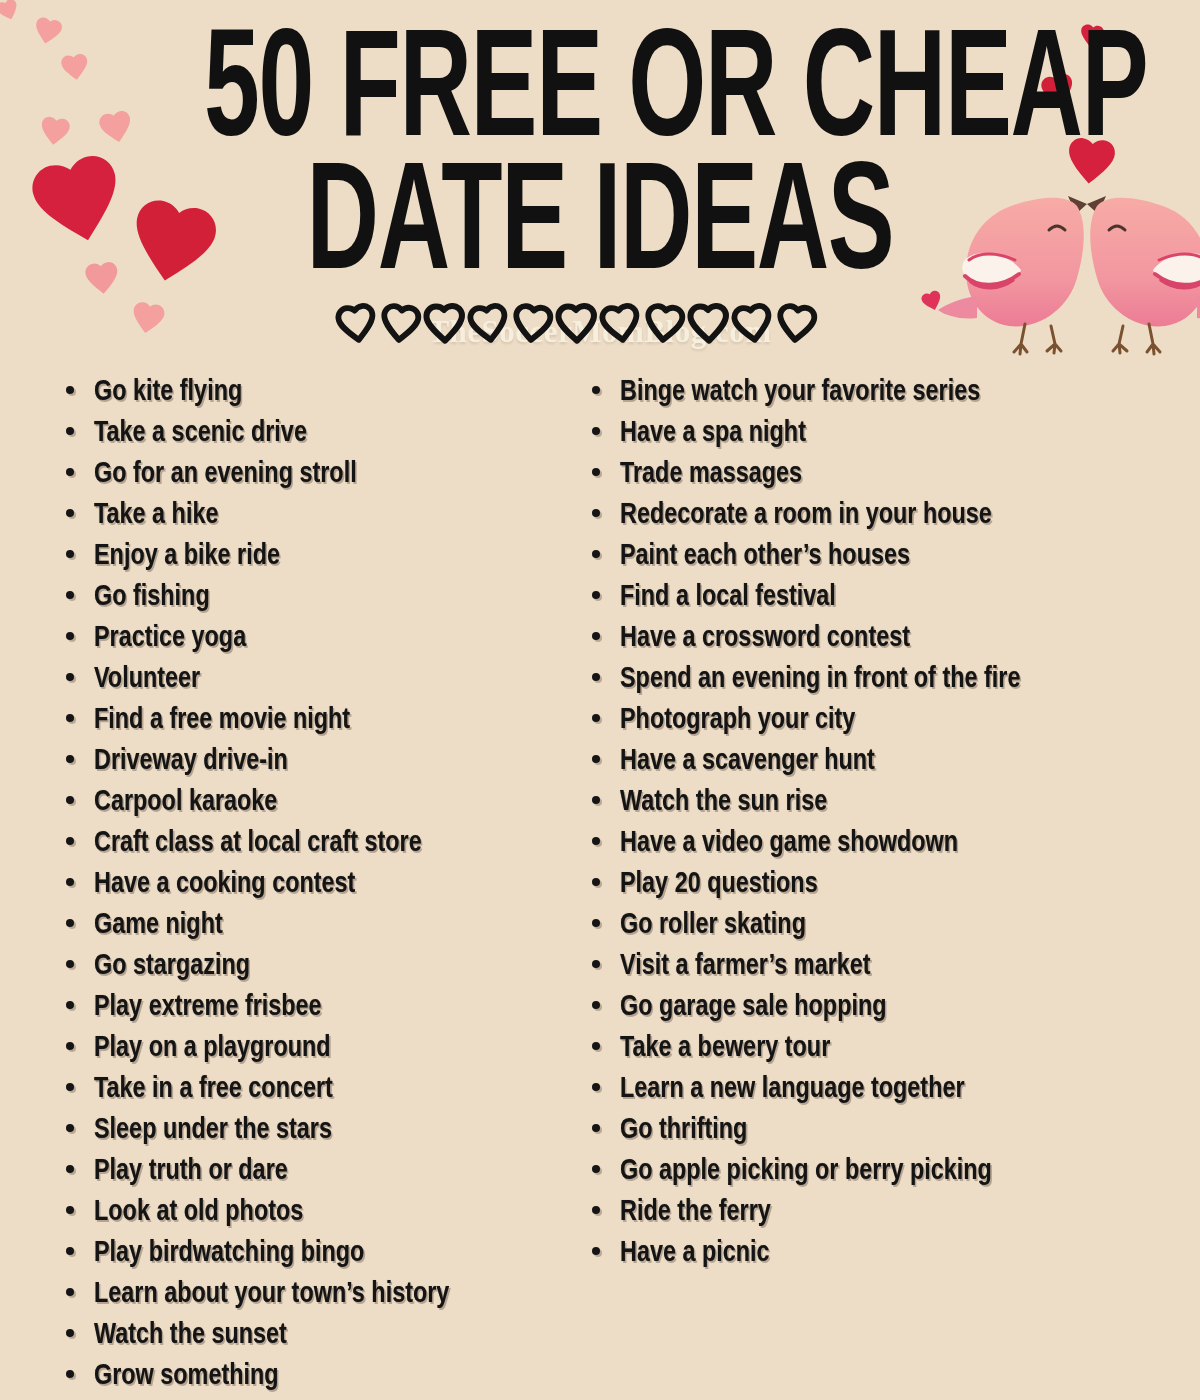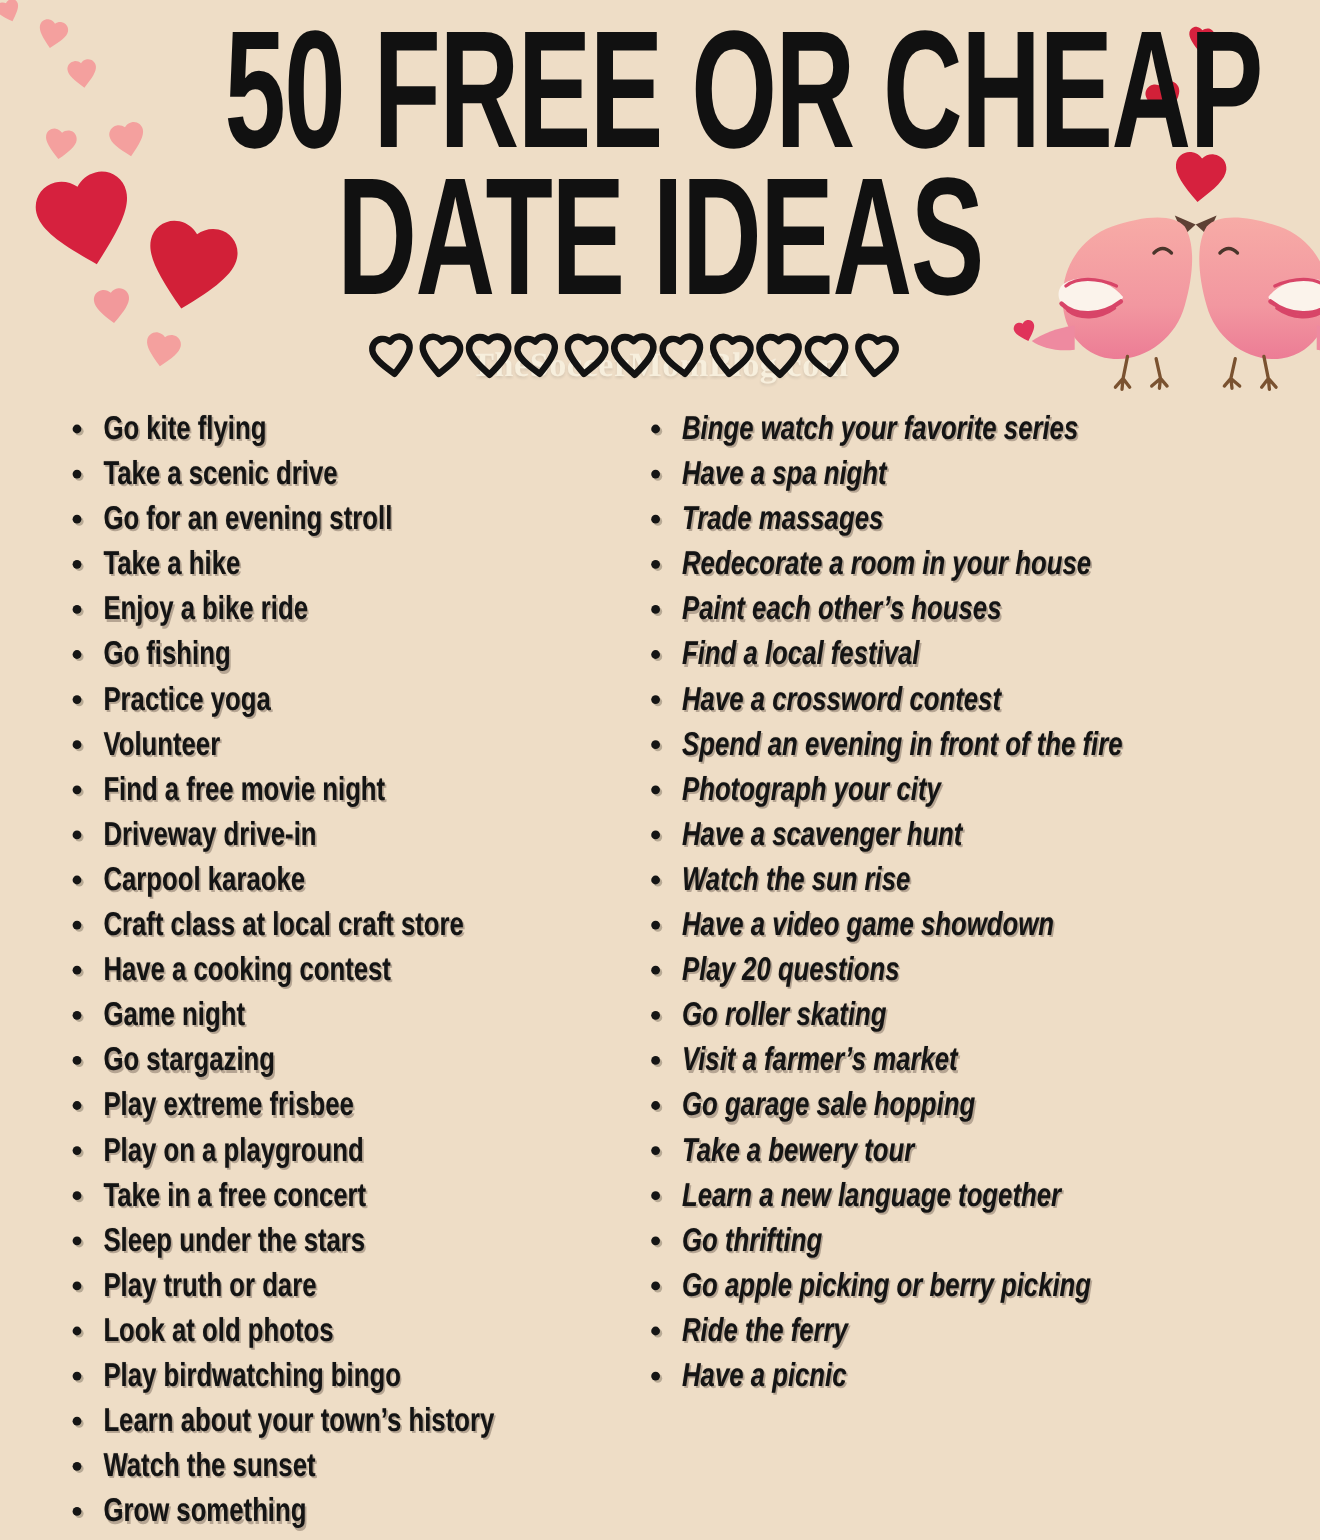--- a/index.html
+++ b/index.html
@@ -40,21 +40,21 @@
   .divider svg:nth-of-type(3n+1){transform:rotate(-8deg);}
   .divider svg:nth-of-type(3n+2){transform:rotate(6deg);}
   .divider svg:nth-of-type(3n){transform:rotate(-2deg) scale(1.04);}
   .outline-heart{fill:none;stroke:#131313;stroke-width:3.4;stroke-linejoin:round;stroke-linecap:round;}
 
   
   ul.col{
     position:absolute;top:365px;margin:4px;padding:0;list-style:none;
   }
   ul.col.left{left:62px;}
-  ul.col.right{left:588px;font-style:italic;}
+  ul.col.right{left:588px;}
   ul.col li{height:41px;display:flex;align-items:center;}
   .dot{
     width:8px;height:8px;border-radius:50%;background:#151515;flex:none;
     margin-right:20px;box-shadow:2px 2px 0 rgba(141,128,110,.55);
   }
   .txt{
     font-weight:bold;font-size:30px;color:#141414;white-space:nowrap;
     display:inline-block;transform:scaleX(.78);transform-origin:left center;
     text-shadow:2px 2px 0 rgba(125,110,95,.5), 0 0 1px rgba(0,0,0,.35);
   }

